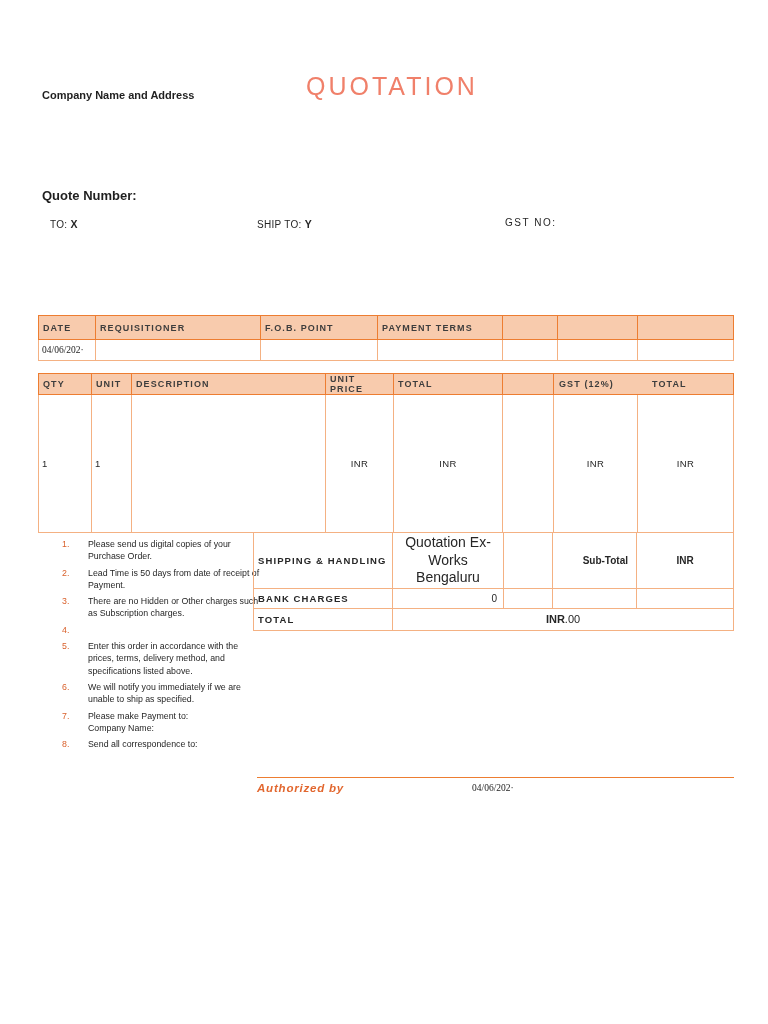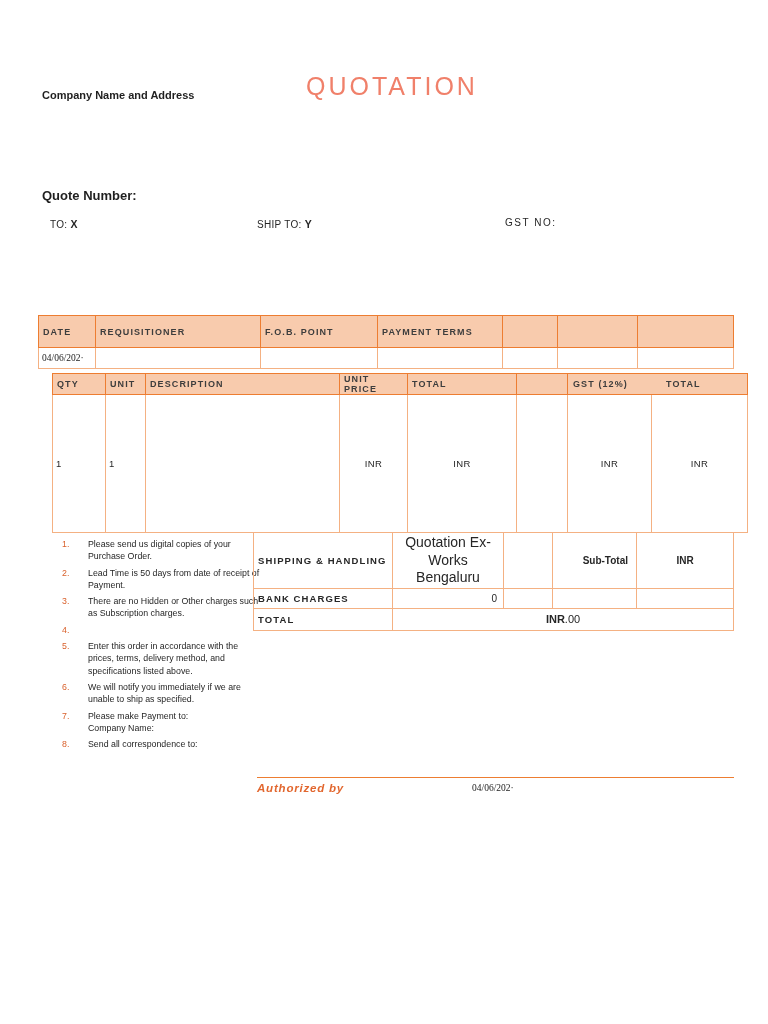--- a/index.html
+++ b/index.html
@@ -39,30 +39,30 @@
   th {
     background: #F8CBAD;
     border: 1px solid #ED7D31;
     font-size: 9px; font-weight: bold; letter-spacing: 1.1px;
     color: #3d3d3d; text-align: left; padding: 0 4px;
   }
   td { border: 1px solid #F4B183; }
 
   
   .info-table { left: 38px; top: 315px; width: 695px; }
-  .info-table th { height: 32px; }
+  .info-table th { height: 24px; }
   .info-table td { height: 21px; }
   .date-cell {
     font-family: "Liberation Serif", serif;
     font-size: 9.5px; color: #1a1a1a; padding: 0 3px;
     white-space: nowrap; overflow: hidden;
   }
 
   
-  .items-table { left: 52px; top: 373px; width: 695px; }
+  .items-table { left: 38px; top: 373px; width: 695px; }
   .items-table th { height: 20px; }
   .items-table td { height: 138px; vertical-align: middle; }
   .qty-cell, .unit-cell { font-size: 9.5px; padding: 0 3px; text-align: left; }
   .inr-cell { font-size: 9.5px; text-align: center; letter-spacing: 0.3px; color: #262626; }
   .gst-head { position: relative; }
   .gst-head .gst-lbl { position: absolute; left: 5px; top: 50%; transform: translateY(-50%); }
   .gst-head .gtot-lbl { position: absolute; left: 98px; top: 50%; transform: translateY(-50%); }
 
   
   .notes {

